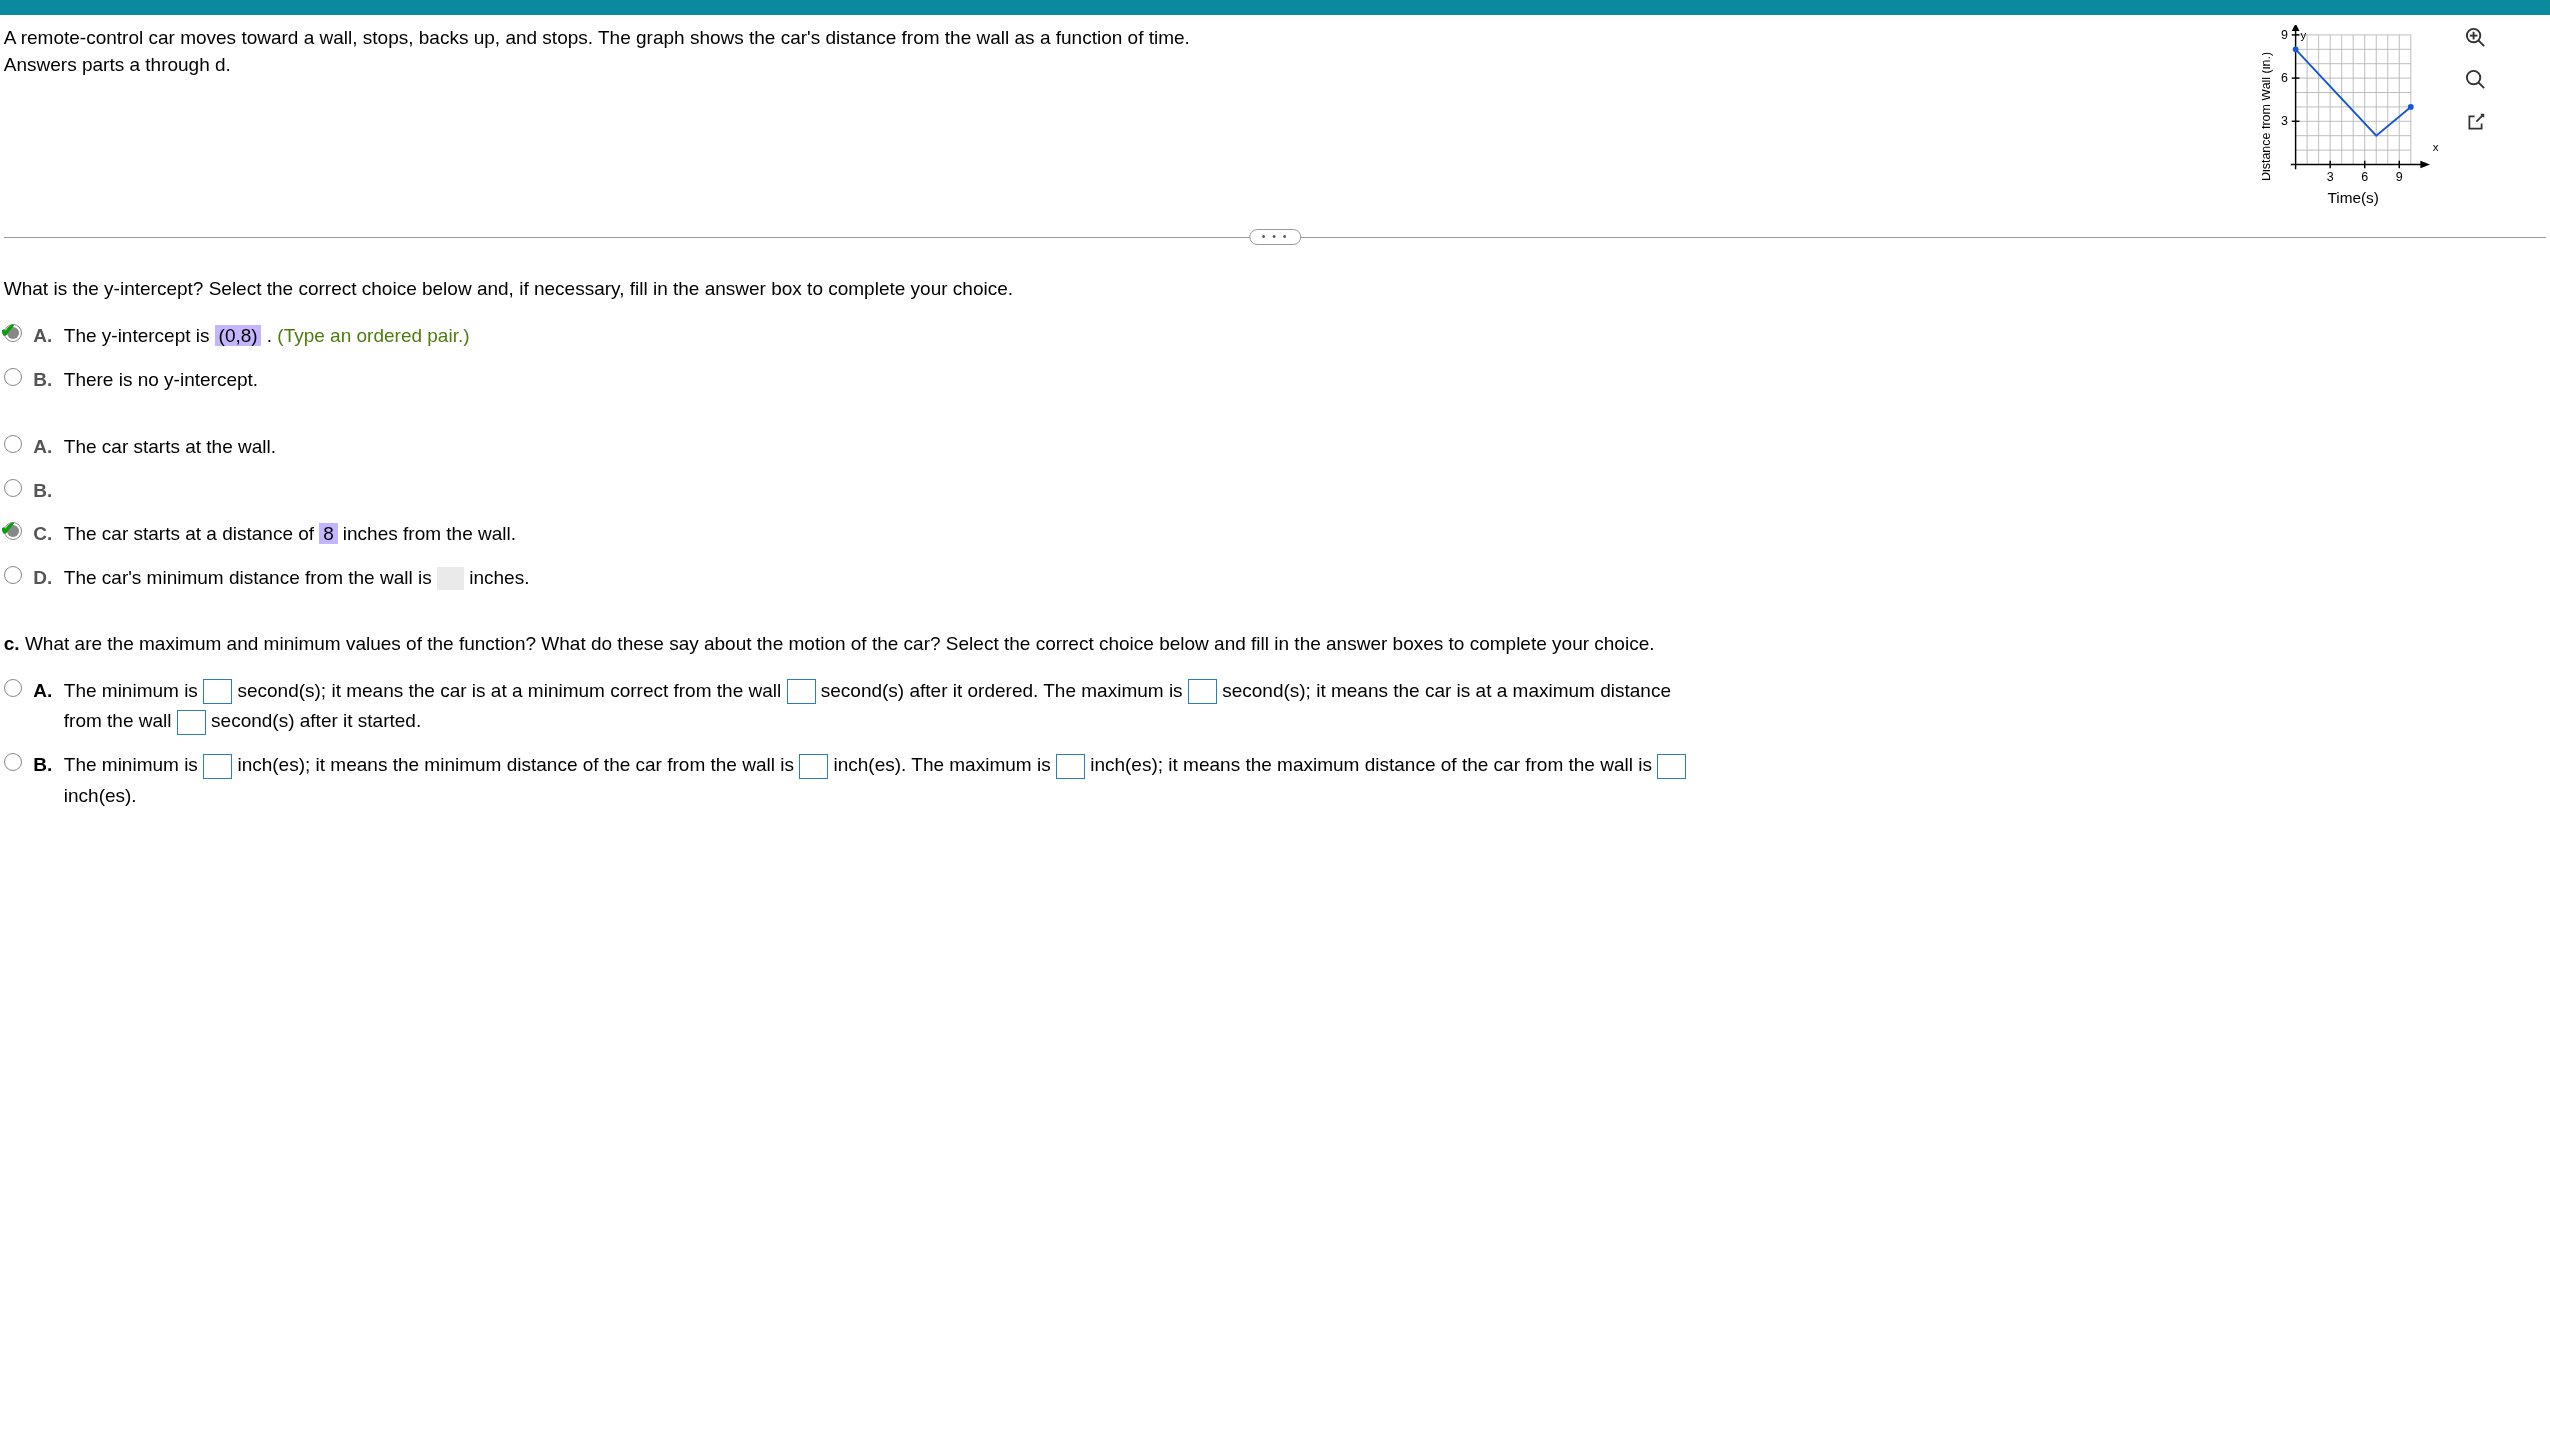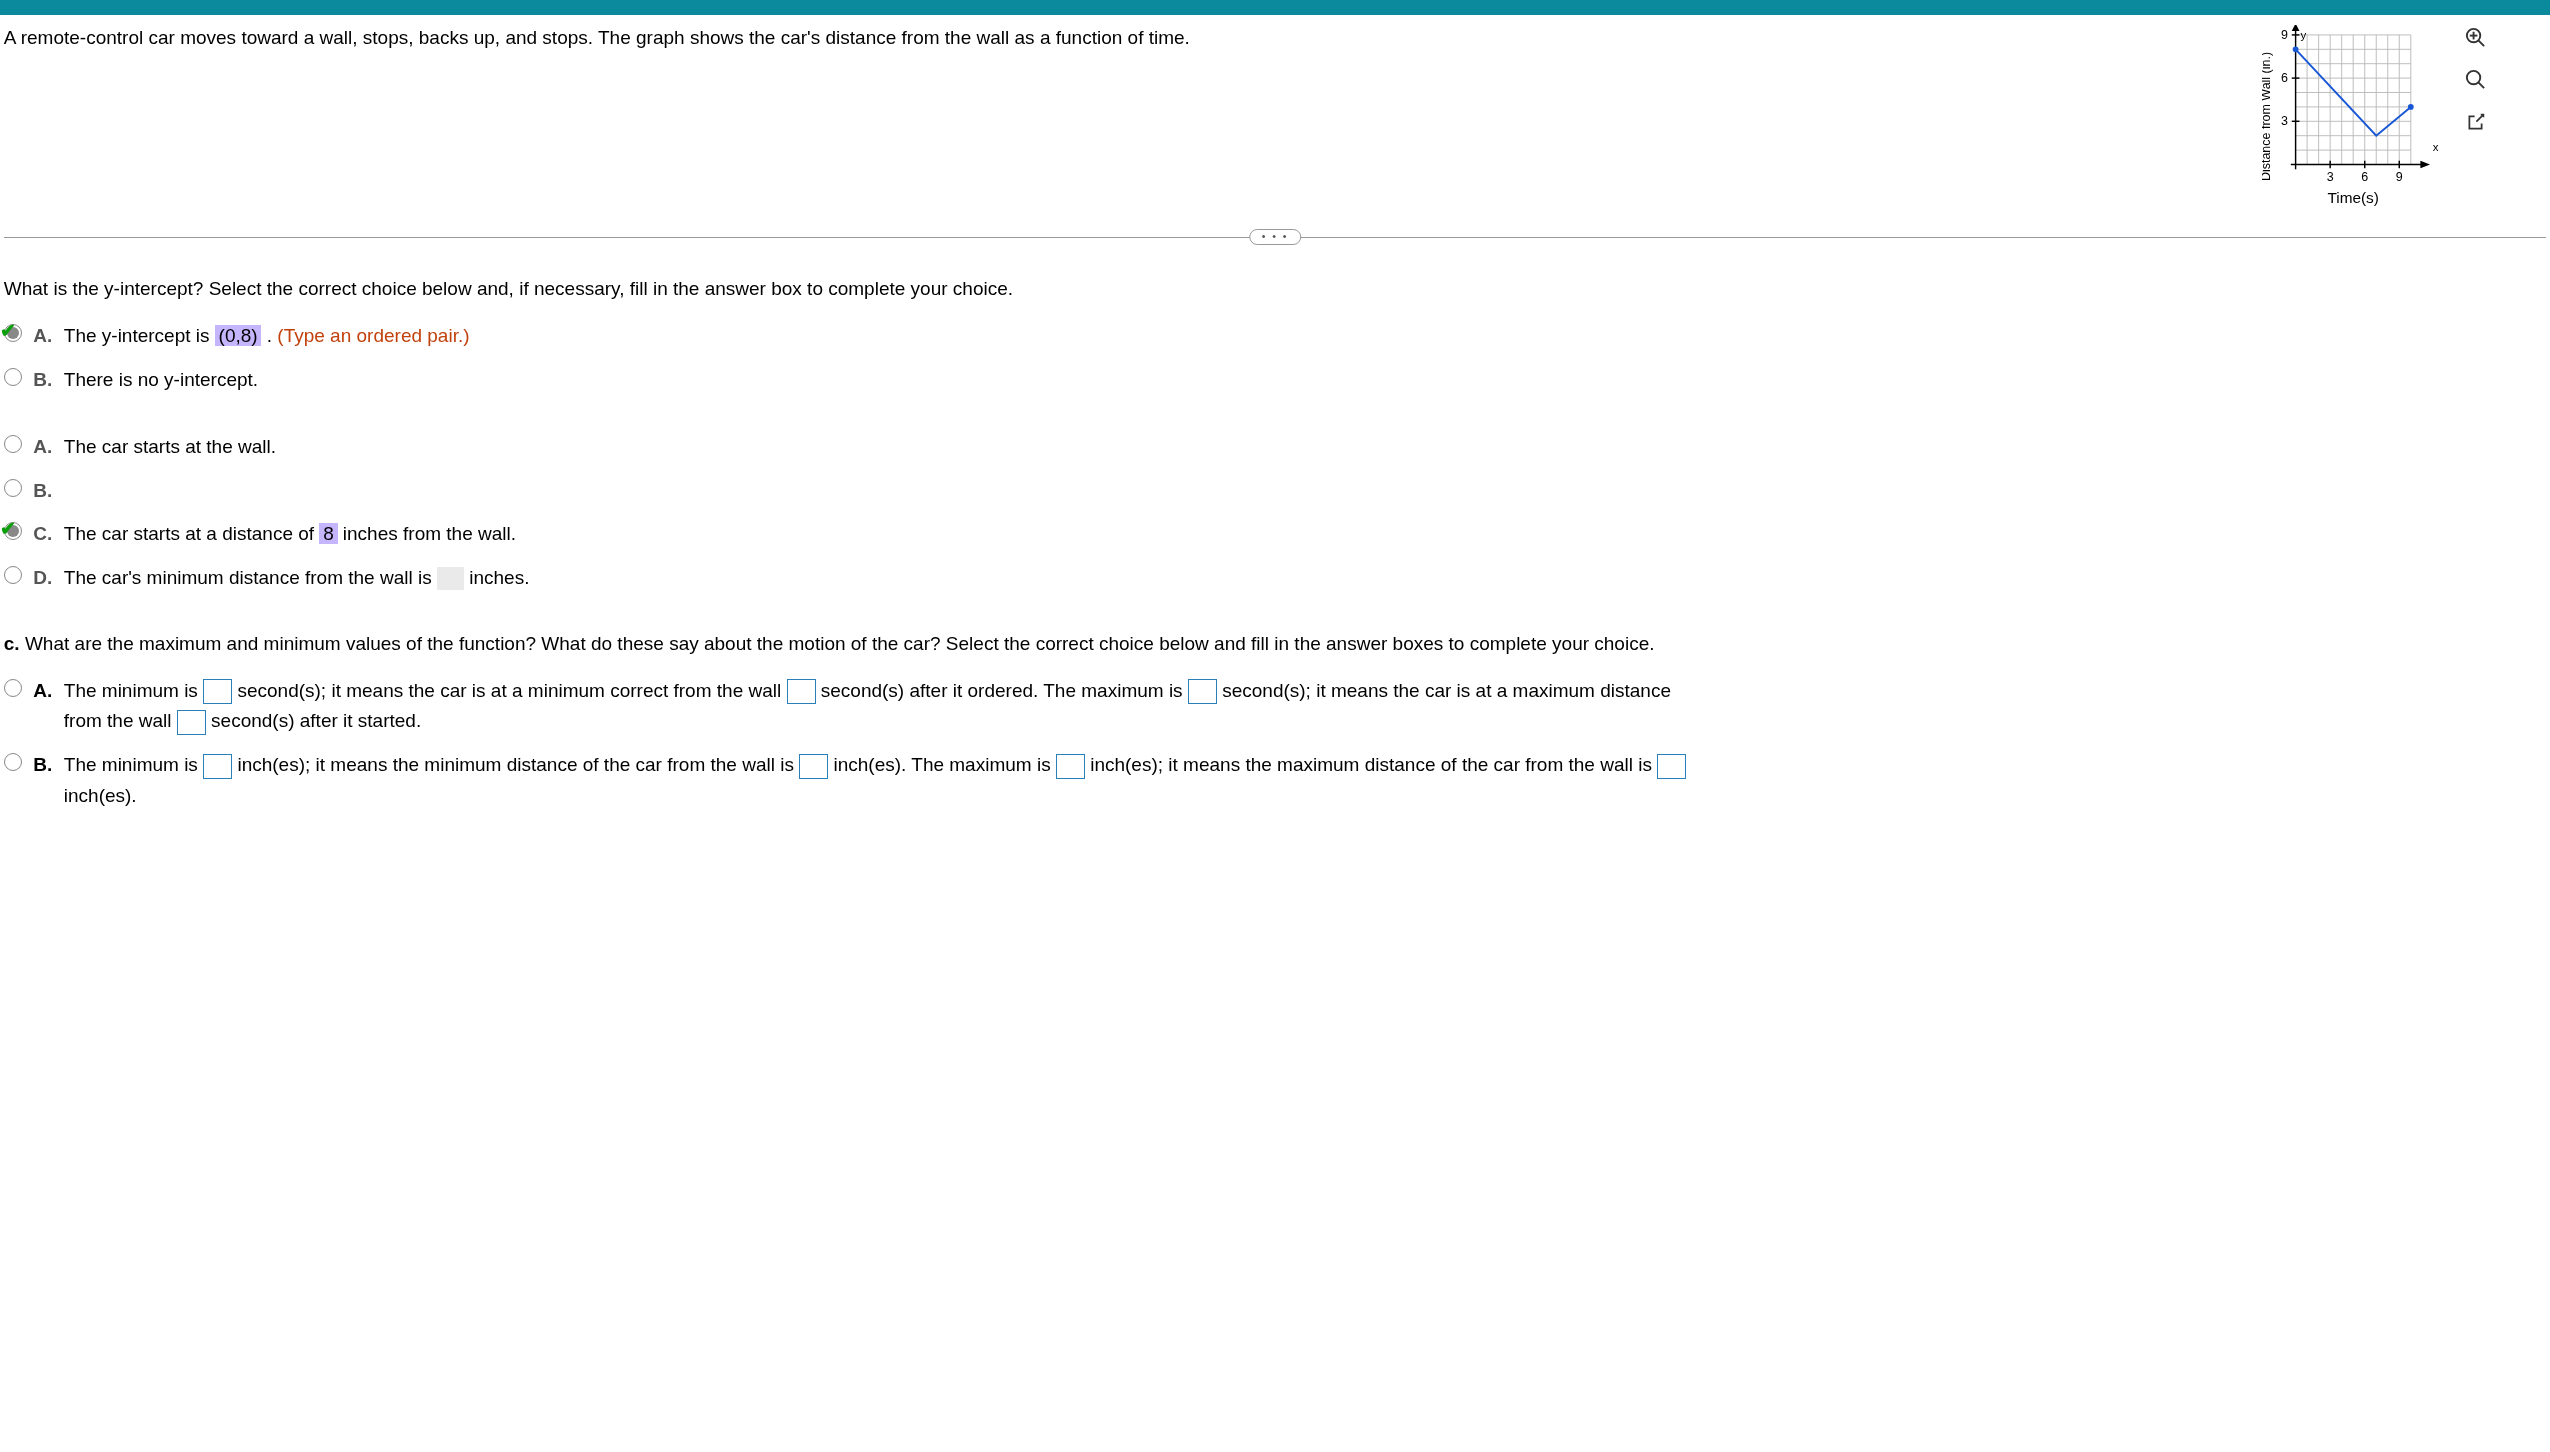--- a/index.html
+++ b/index.html
@@ -17,36 +17,37 @@
   .divider-pill { position: absolute; left: 50%; top: -7.7px; transform: translateX(-50%); background: #fff; border: 1px solid #999; border-radius: 9.6px; padding: 0 11.5px; font-size: 10.6px; line-height: 13.5px; letter-spacing: 1.9px; color: #555; }
   .question { margin: 37px 0; line-height: 1.5; }
   .choices { margin-top: 17.3px; }
   .choice-row { display: flex; align-items: baseline; gap: 11.5px; margin: 13.5px 0; }
   .radio { width: 18px; height: 18px; border: 1.9px solid #888; border-radius: 50%; flex-shrink: 0; position: relative; margin-top: 2.9px; }
   .radio.correct { border-color: #888; }
   .radio.correct::before { content: ""; position: absolute; inset: 1.9px; background: #888; border-radius: 50%; }
   .check { position: absolute; top: -7.7px; left: -4.8px; color: #0a9e0a; font-weight: bold; font-size: 19px; }
   .opt-letter { font-weight: bold; color: #555; width: 19px; }
   .hl { background: #c4b5fd; padding: 0 3.8px; }
-  .hint { color: #c2410c; }
+  .hint { color: #4d7c0f; }
   .fill { display: inline-block; width: 27px; height: 23px; background: #eaeaea; vertical-align: middle; }
   .fill.box { background: #fff; border: 1px solid #2a7fb9; width: 29px; height: 25px; }
   .part-label { font-weight: bold; }
   .choice-text { line-height: 1.6; }
 </style>
 </head>
 <body>
 
 <div class="top-bar"></div>
 
 <div class="content">
 
   <div class="problem-row">
     <div class="problem-text">
       <div>A remote-control car moves toward a wall, stops, backs up, and stops. The graph shows the car's distance from the wall as a function of time.</div>
+      <div>Answers parts a through d.</div>
     </div>
     <div class="graph-area">
       <svg class="graph-svg" width="192" height="183" viewBox="0 0 200 190" style="font-size:20px">
         <text x="8" y="95" transform="rotate(-90 8 95)" font-size="13" text-anchor="middle">Distance from Wall (in.)</text>
         <g transform="translate(35,10)">
           <g stroke="#bbb" stroke-width="1">
             <line x1="0" y1="0" x2="120" y2="0"></line>
               <line x1="0" y1="15" x2="120" y2="15"></line>
               <line x1="0" y1="30" x2="120" y2="30"></line>
               <line x1="0" y1="45" x2="120" y2="45"></line>

